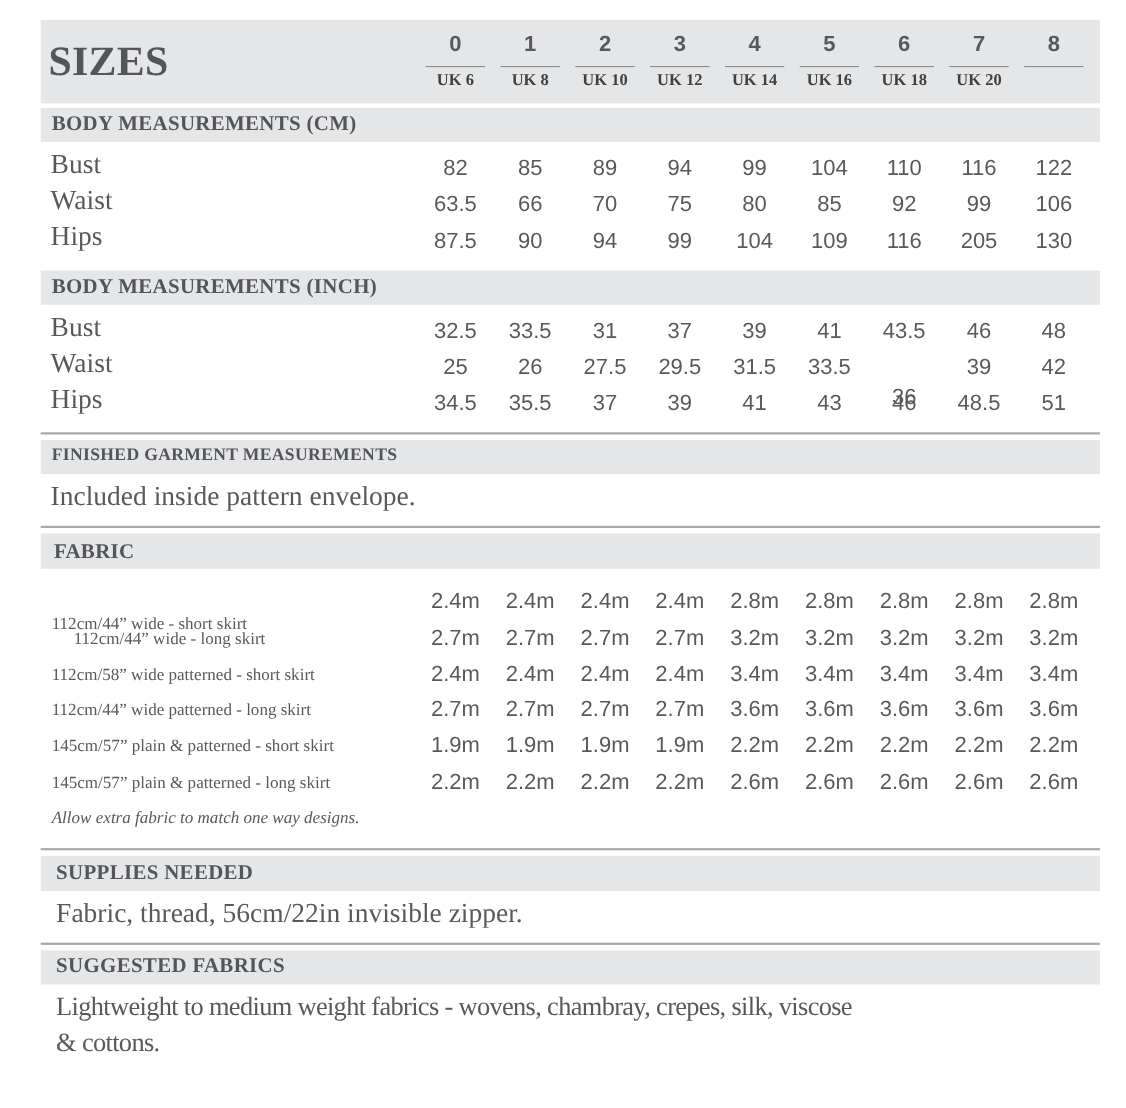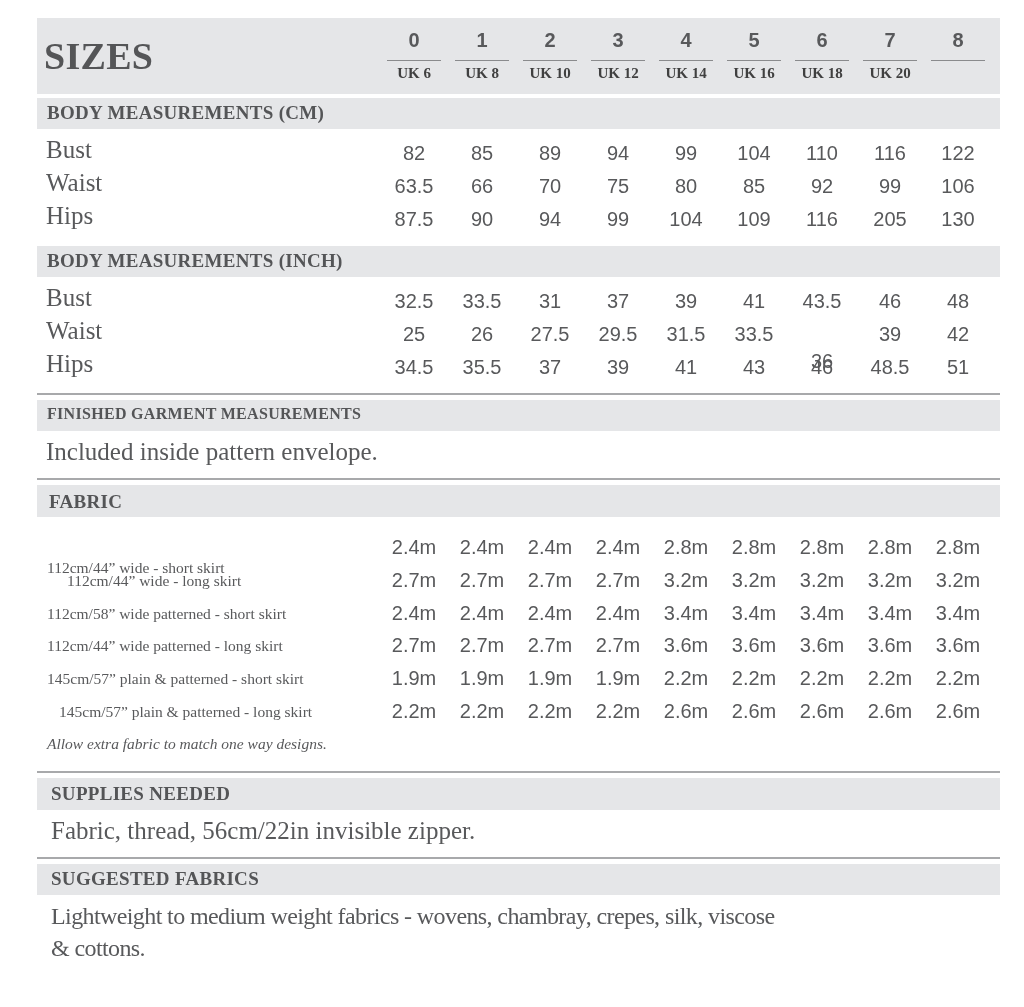--- a/index.html
+++ b/index.html
@@ -181,21 +181,21 @@
     <div class="fab-label" style="top: 670.2px;">145cm/57” plain &amp; patterned - short skirt</div>
     <div class="col fab-num" style="left: 380px; top: 667.2px;">1.9m</div>
     <div class="col fab-num" style="left: 448px; top: 667.2px;">1.9m</div>
     <div class="col fab-num" style="left: 516px; top: 667.2px;">1.9m</div>
     <div class="col fab-num" style="left: 584px; top: 667.2px;">1.9m</div>
     <div class="col fab-num" style="left: 652px; top: 667.2px;">2.2m</div>
     <div class="col fab-num" style="left: 720px; top: 667.2px;">2.2m</div>
     <div class="col fab-num" style="left: 788px; top: 667.2px;">2.2m</div>
     <div class="col fab-num" style="left: 856px; top: 667.2px;">2.2m</div>
     <div class="col fab-num" style="left: 924px; top: 667.2px;">2.2m</div>
-    <div class="fab-label" style="top: 703px; margin-left: 12px;">145cm/57” plain &amp; patterned - long skirt</div>
+    <div class="fab-label" style="top: 703px;">145cm/57” plain &amp; patterned - long skirt</div>
     <div class="col fab-num" style="left: 380px; top: 700px;">2.2m</div>
     <div class="col fab-num" style="left: 448px; top: 700px;">2.2m</div>
     <div class="col fab-num" style="left: 516px; top: 700px;">2.2m</div>
     <div class="col fab-num" style="left: 584px; top: 700px;">2.2m</div>
     <div class="col fab-num" style="left: 652px; top: 700px;">2.6m</div>
     <div class="col fab-num" style="left: 720px; top: 700px;">2.6m</div>
     <div class="col fab-num" style="left: 788px; top: 700px;">2.6m</div>
     <div class="col fab-num" style="left: 856px; top: 700px;">2.6m</div>
     <div class="col fab-num" style="left: 924px; top: 700px;">2.6m</div>
   </div>

